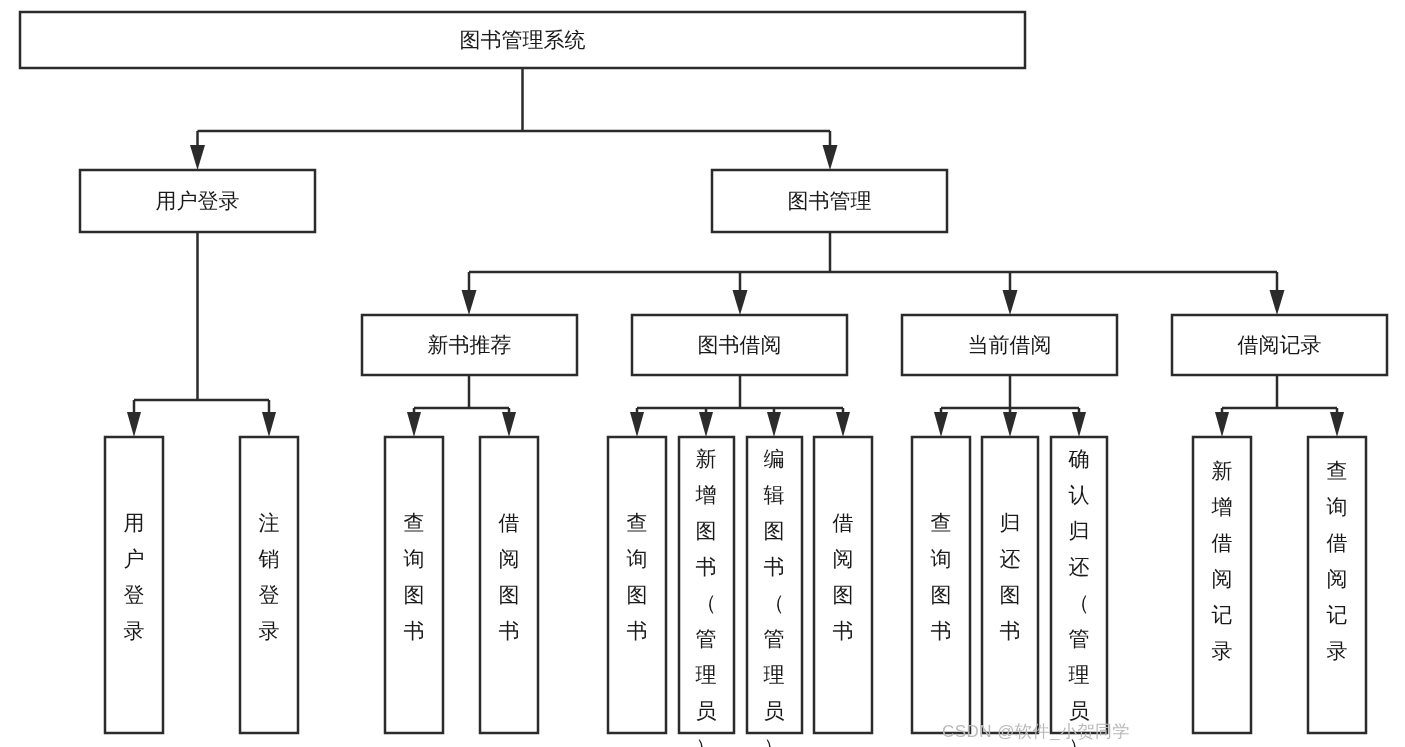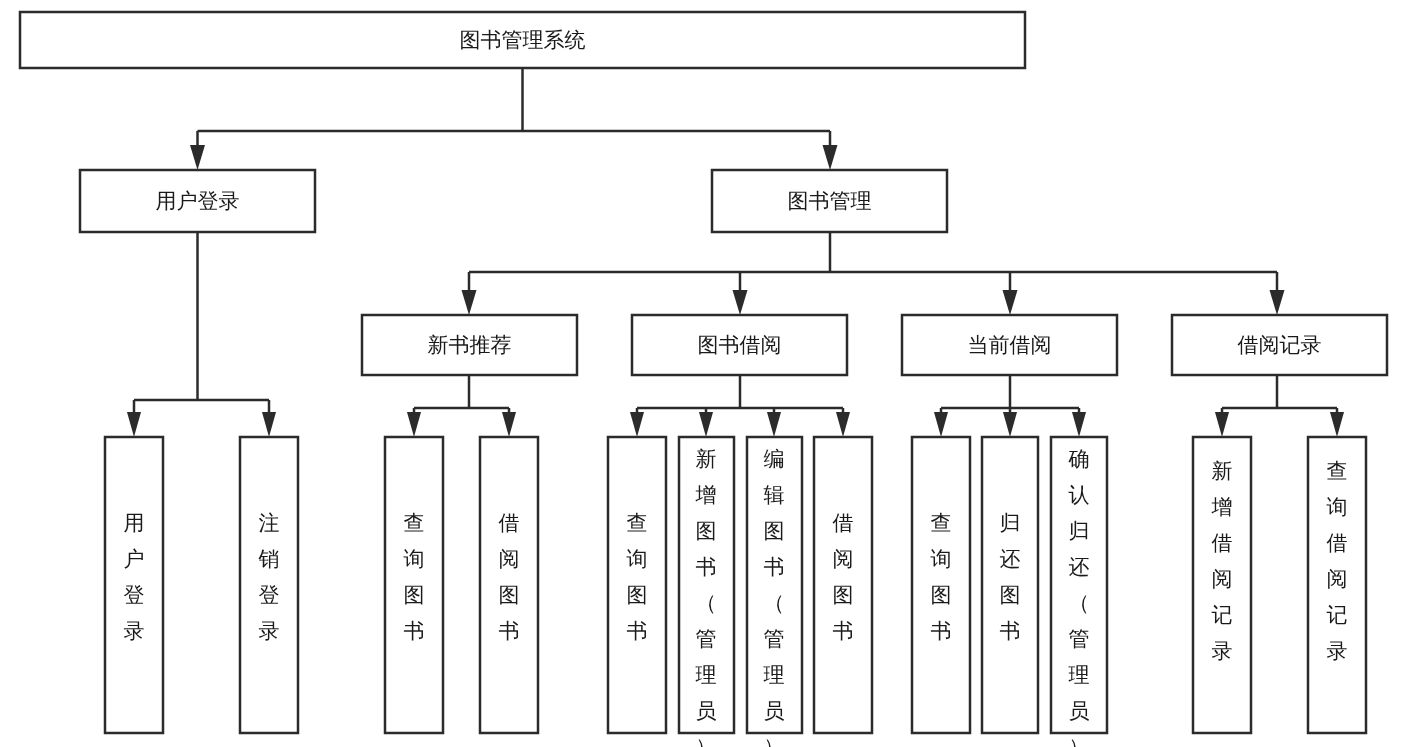--- a/index.html
+++ b/index.html
@@ -226,13 +226,14 @@
       <rect class="node-box" x="1193" y="437" width="58" height="296"></rect>
       <text class="node-label-v" x="1222" y="478"><tspan x="1222" y="478">新</tspan><tspan x="1222" y="514">增</tspan><tspan x="1222" y="550">借</tspan><tspan x="1222" y="586">阅</tspan><tspan x="1222" y="622">记</tspan><tspan x="1222" y="658">录</tspan></text>
     </g>
     <g>
       <rect class="node-box" x="1308" y="437" width="58" height="296"></rect>
       <text class="node-label-v" x="1337" y="478"><tspan x="1337" y="478">查</tspan><tspan x="1337" y="514">询</tspan><tspan x="1337" y="550">借</tspan><tspan x="1337" y="586">阅</tspan><tspan x="1337" y="622">记</tspan><tspan x="1337" y="658">录</tspan></text>
     </g>
 
   </svg>
 
+  <div class="watermark-text">CSDN @软件_小贺同学</div>
 </div>
 
 </body></html>

